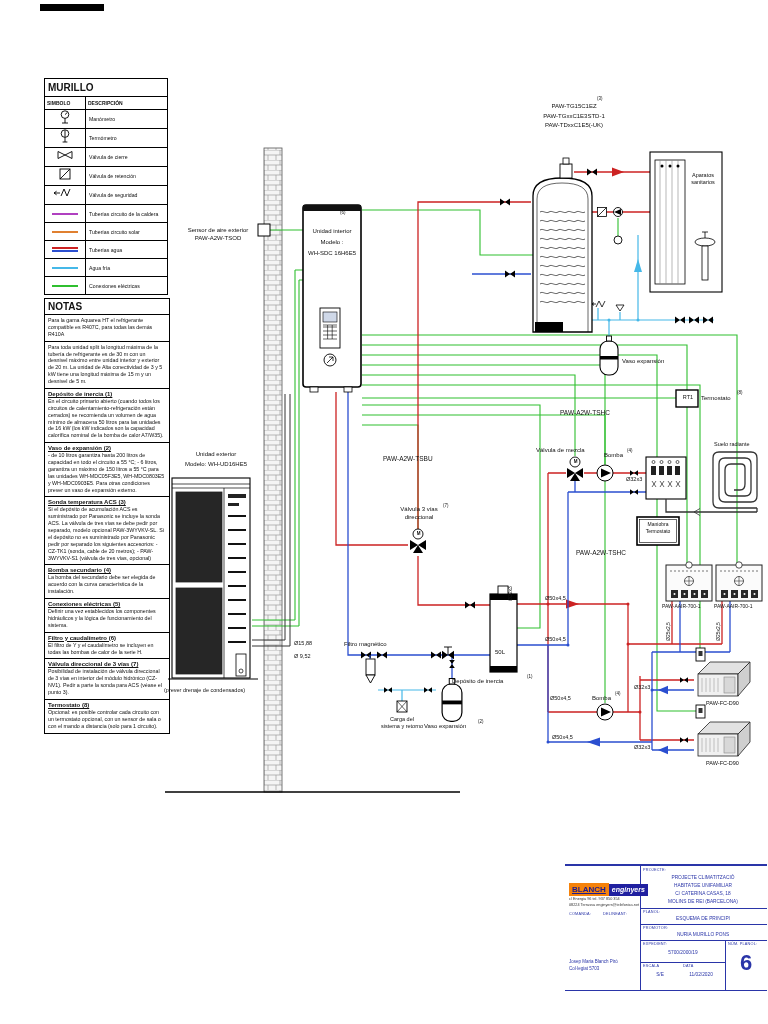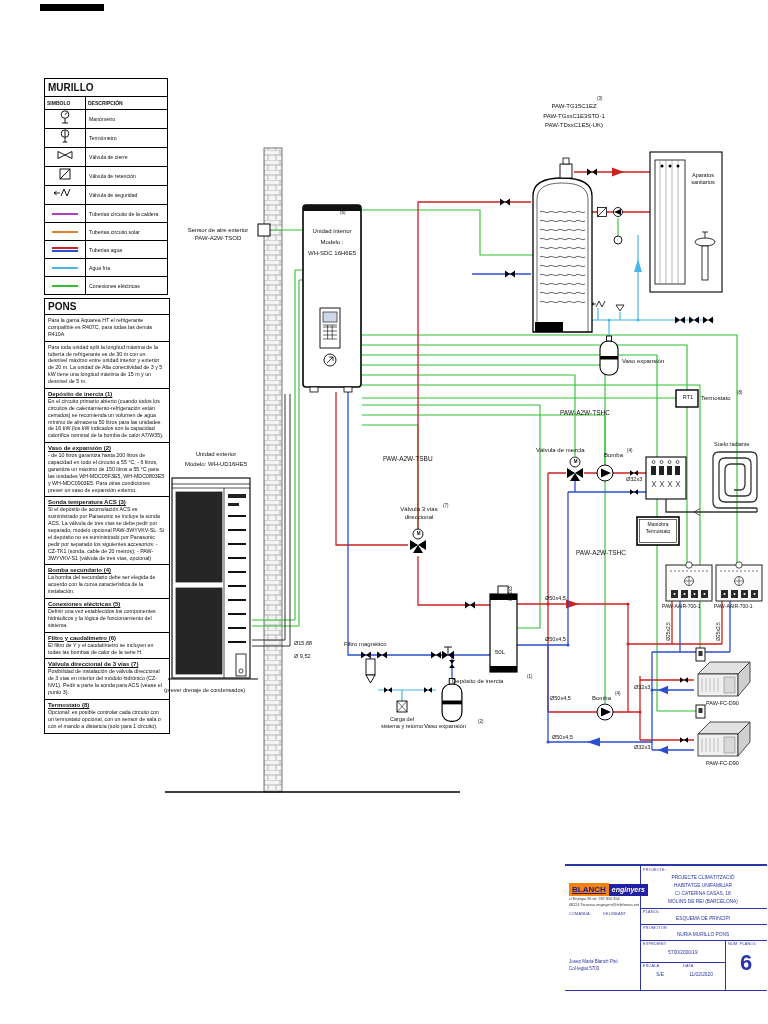--- a/index.html
+++ b/index.html
@@ -129,21 +129,21 @@
   <tr>
     <td class="sym">
             <div class="lbar" style="background:#2fbf2f"></div>
           </td>
     <td class="des">Conexiones eléctricas</td>
   </tr>
 </tbody>
     </table>
 
 <div id="notes">
-  <div class="ntitle">PONS</div>
+  <div class="ntitle">NOTAS</div>
   <div class="nsec">
         <div class="nb">Para la gama Aquarea HT el refrigerante compatible es R407C, para todas las demás R410A</div>
       </div>
   <div class="nsec">
         <div class="nb">Para toda unidad split la longitud máxima de la tubería de refrigerante es de 30 m con un desnivel máximo entre unidad interior y exterior de 20 m. La unidad de Alta conectividad de 3 y 5 kW tiene una longitud máxima de 15 m y un desnivel de 5 m.</div>
       </div>
   <div class="nsec">
         <div class="nh">Depósito de inercia (1)</div>
         <div class="nb">En el circuito primario abierto (cuando todos los circuitos de calentamiento-refrigeración están cerrados) se recomienda un volumen de agua mínimo de almacena 50 litros para las unidades de 16 kW (los kW indicados son la capacidad calorífica nominal de la bomba de calor A7/W35).</div>
       </div>

